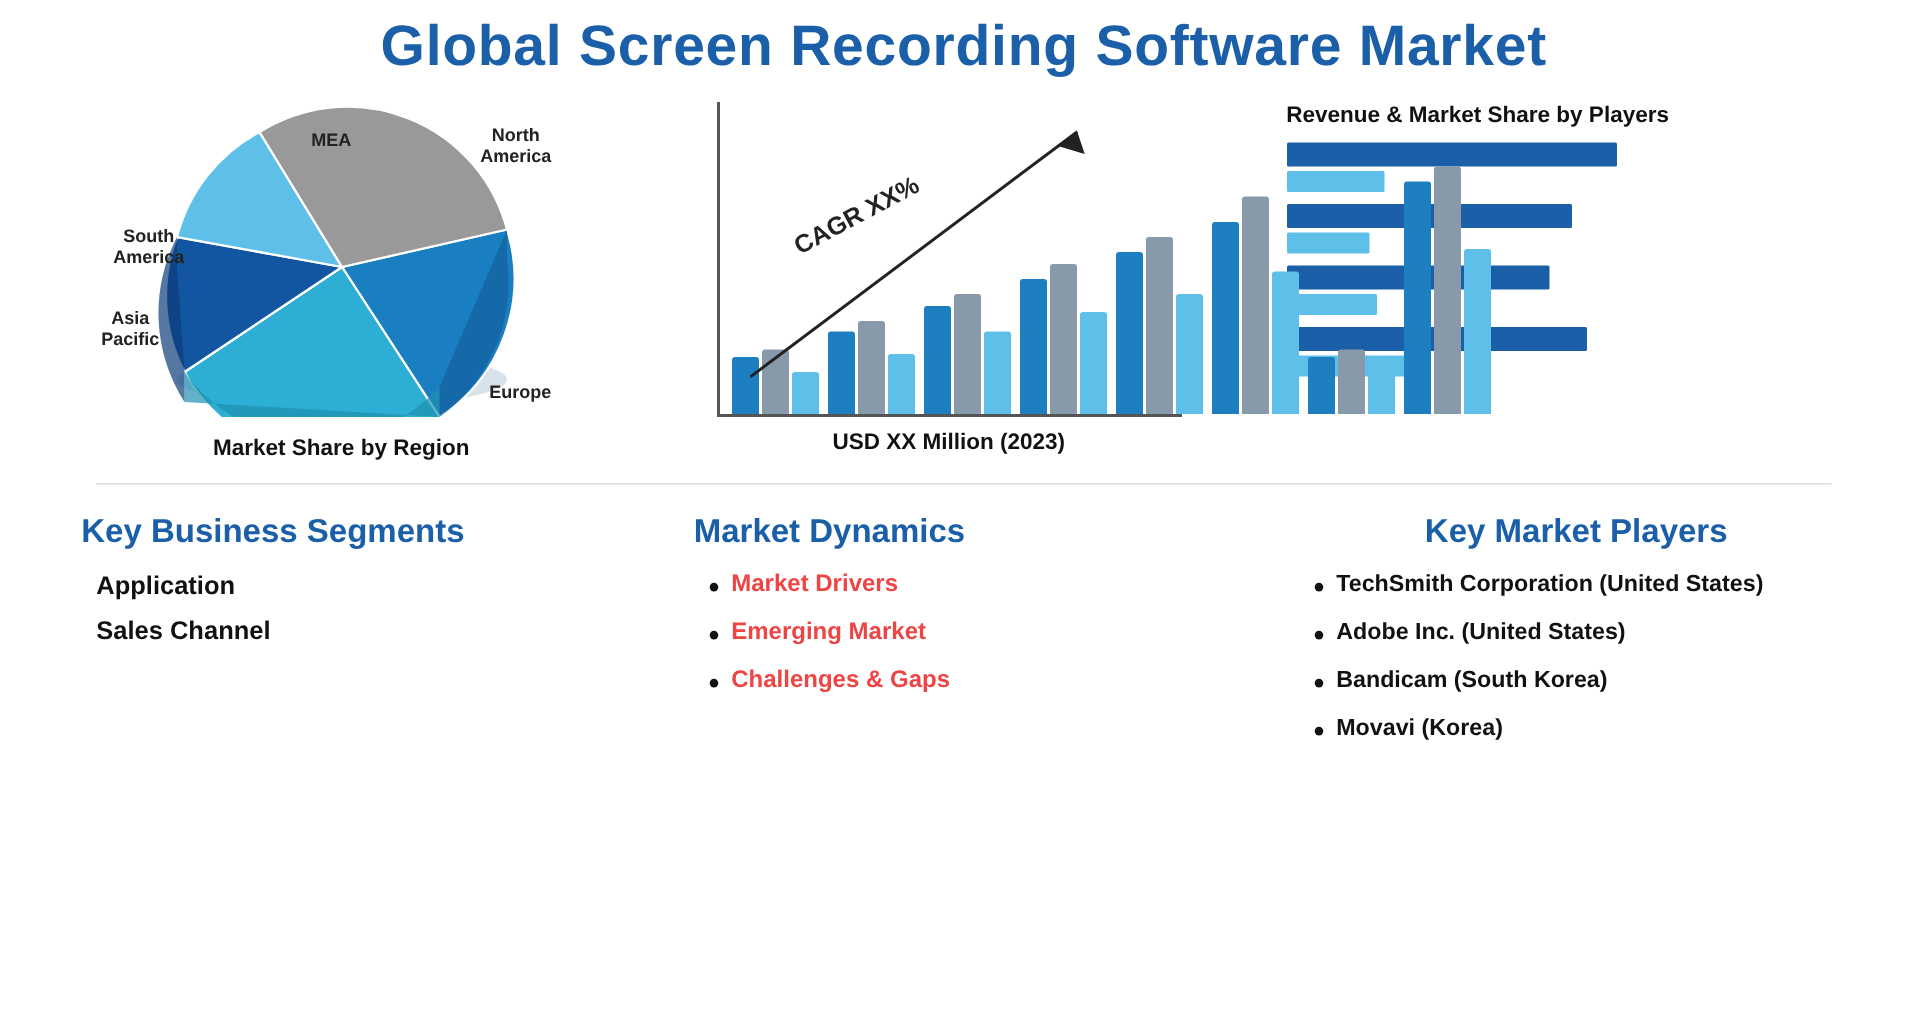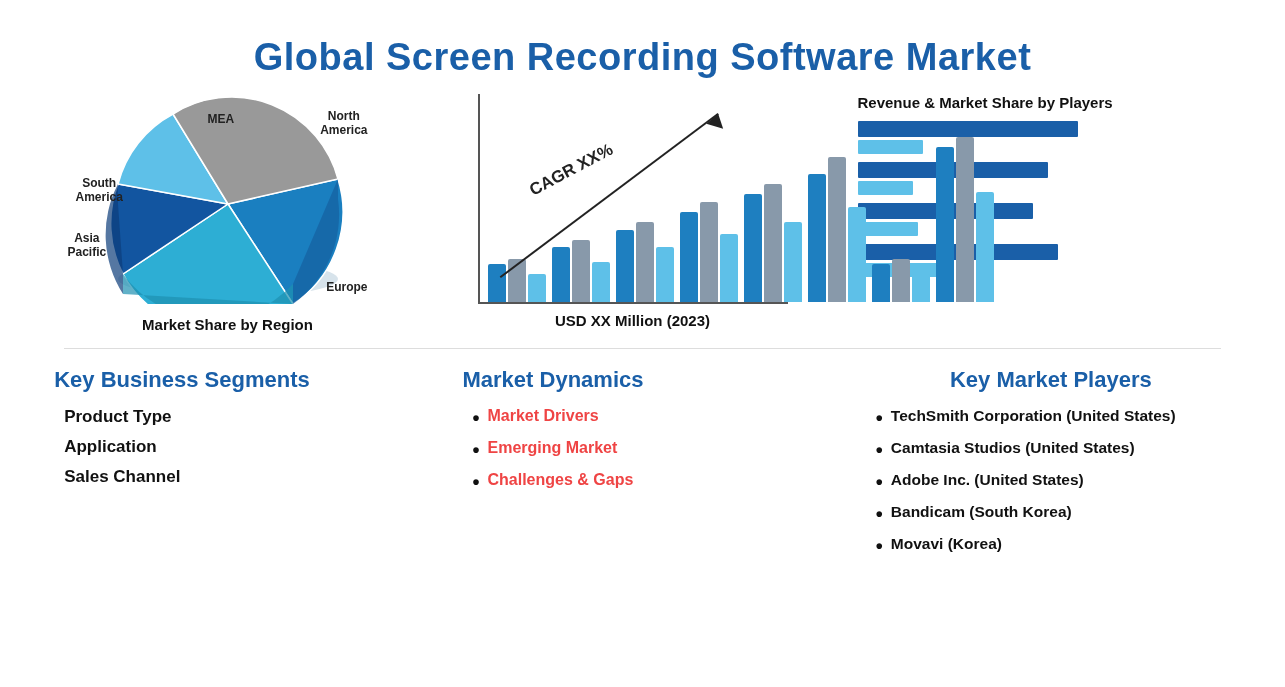--- a/index.html
+++ b/index.html
@@ -6,21 +6,21 @@
     body {
       width: 1285px;
       height: 687px;
       background: #fff;
       font-family: Arial, sans-serif;
       overflow: hidden;
     }
 
     .page-title {
       text-align: center;
-      padding: 36px 0 10px 0;
+      padding: 10px 0 10px 0;
       font-size: 38px;
       font-weight: 900;
       color: #1a5fa8;
       letter-spacing: 0.5px;
     }
 
     .top-section {
       display: flex;
       flex-direction: row;
       justify-content: space-around;
@@ -334,38 +334,36 @@
   </div>
 </div>
 
 <hr class="divider">
 
 <div class="bottom-section">
 
   <div class="bottom-col">
     <div class="col-title">Key Business Segments</div>
     <ul class="segment-list">
-      <li>Product Type</li>
       <li>Application</li>
       <li>Sales Channel</li>
     </ul>
   </div>
 
   <div class="bottom-col">
     <div class="col-title">Market Dynamics</div>
     <ul class="dynamics-list">
       <li>Market Drivers</li>
       <li>Emerging Market</li>
       <li>Challenges &amp; Gaps</li>
     </ul>
   </div>
 
   <div class="bottom-col players-col">
     <div class="col-title">Key Market Players</div>
     <ul class="players-list">
       <li>TechSmith Corporation (United States)</li>
-      <li>Camtasia Studios (United States)</li>
       <li>Adobe Inc. (United States)</li>
       <li>Bandicam (South Korea)</li>
       <li>Movavi (Korea)</li>
     </ul>
   </div>
 </div>
 
 </body></html>

